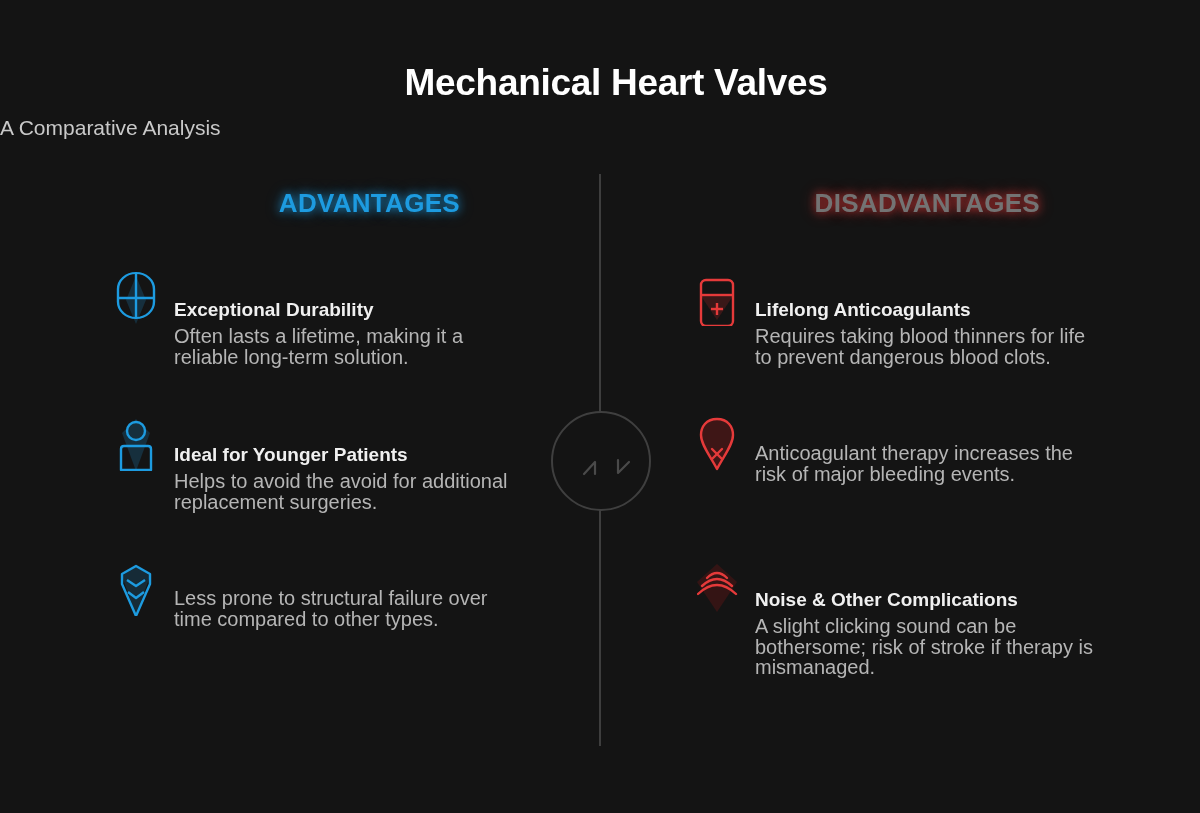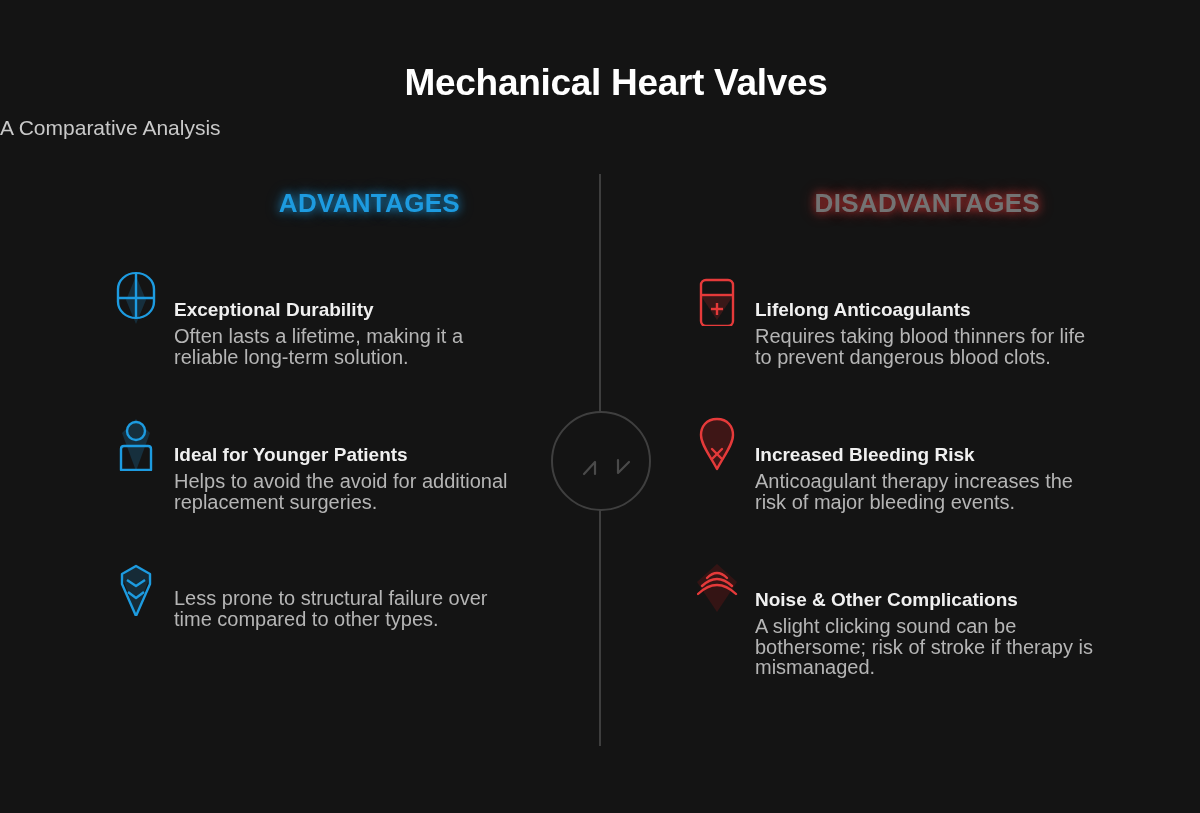--- a/index.html
+++ b/index.html
@@ -181,21 +181,20 @@
   </div>
 </div>
 
 <div class="item" style="left:697px; top:409px;">
   <svg class="icon" viewBox="0 0 44 56">
     <path d="M20,8 C31,8 36,16 36,24 C36,34 26,46 20,58 C14,46 4,34 4,24 C4,16 9,8 20,8 Z" fill="#3e1616" stroke="#e53a3a" stroke-width="2.4" stroke-linejoin="round" transform="translate(0,-4)"></path>
     <line x1="15" y1="34" x2="25" y2="44" stroke="#e53a3a" stroke-width="2.4" stroke-linecap="round"></line>
     <line x1="25" y1="34" x2="15" y2="44" stroke="#e53a3a" stroke-width="2.4" stroke-linecap="round"></line>
   </svg>
   <div class="text">
-    <div class="head">Increased Bleeding Risk</div>
     <div class="desc">Anticoagulant therapy increases the risk of major bleeding events.</div>
   </div>
 </div>
 
 <div class="item" style="left:697px; top:554px;">
   <svg class="icon" viewBox="0 0 44 56">
     <polygon points="20,4 40,22 20,52 0,22" fill="#3a1414" opacity="0.85"></polygon>
     <path d="M10,18 Q20,8 30,18" fill="none" stroke="#e53a3a" stroke-width="2.4" stroke-linecap="round"></path>
     <path d="M5,26 Q20,12 35,26" fill="none" stroke="#e53a3a" stroke-width="2.4" stroke-linecap="round"></path>
     <path d="M1,34 Q20,16 39,34" fill="none" stroke="#e53a3a" stroke-width="2.4" stroke-linecap="round"></path>

